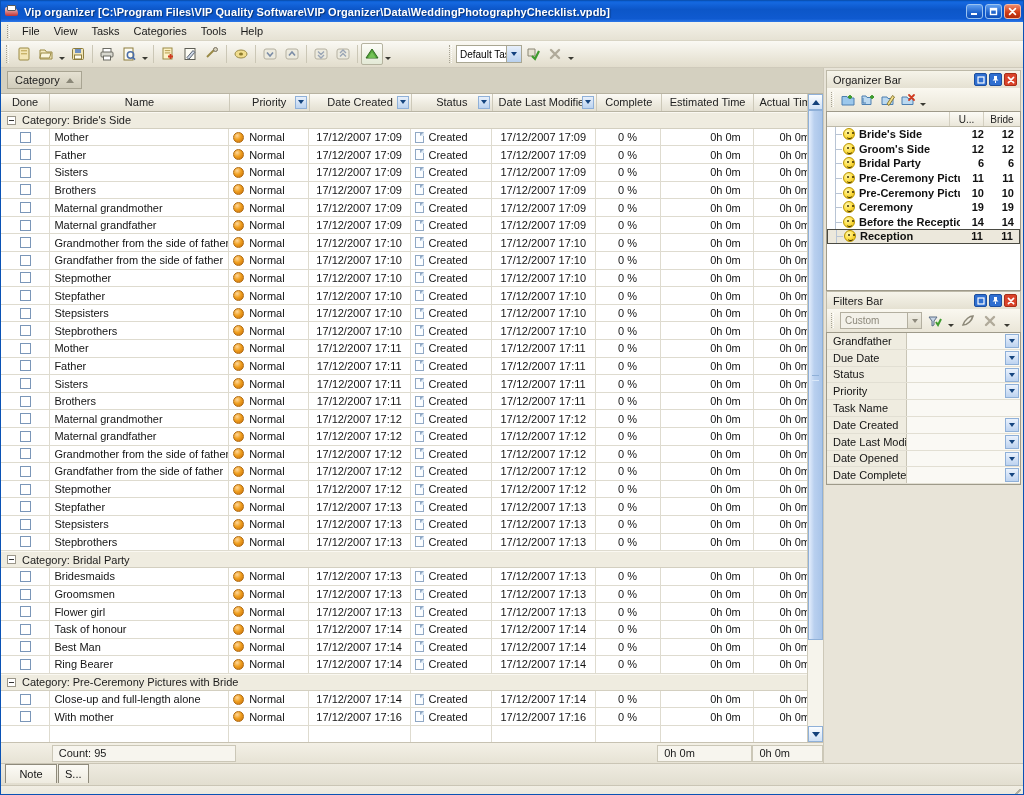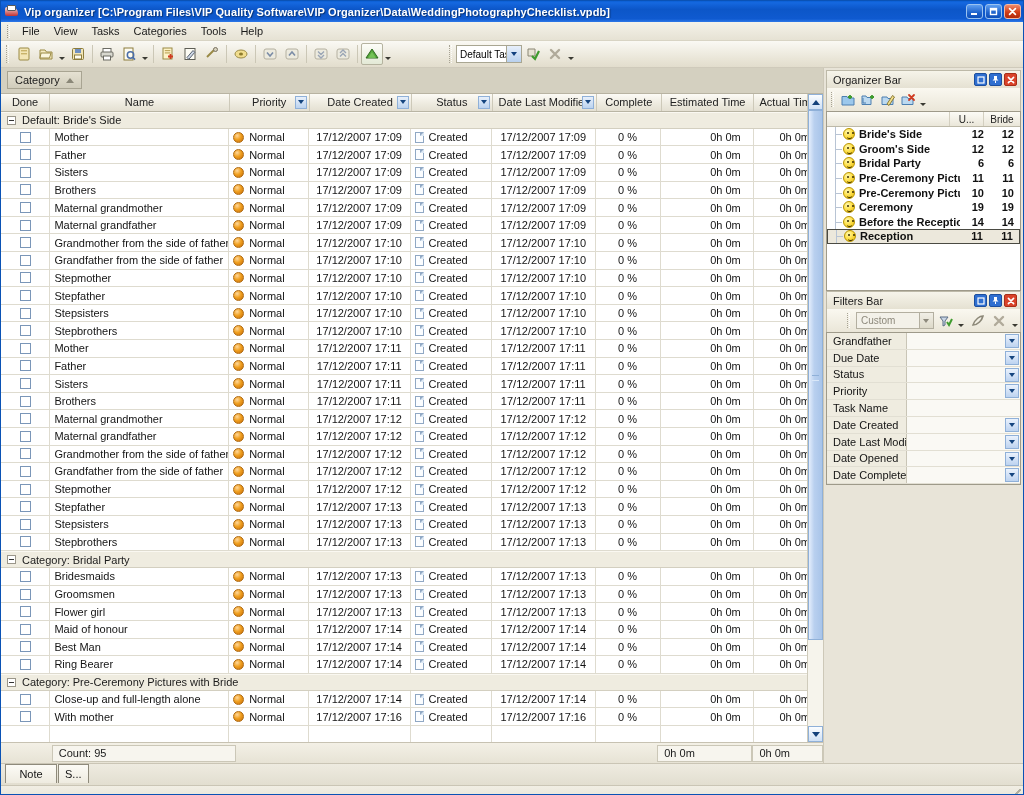--- a/index.html
+++ b/index.html
@@ -369,21 +369,21 @@
     content:""; position:absolute; left:3px; top:6.5px; width:5px;height:2.5px;
     border-bottom:1.5px solid #3a2c00; border-radius:0 0 4px 4px;
   }
   .cat-name { flex:1 1 auto; white-space:nowrap; overflow:hidden; }
   .cat-num { width:30px; text-align:right; padding-right:6px; flex:0 0 auto; }
 
   .filters-combo-row{
     height:23px;
     background: linear-gradient(to bottom,#faf8f0,#eae6d8);
     border:1px solid #bdb9a8; border-top:none; border-bottom:none;
-    display:flex; align-items:center; padding-left:20px; gap:2px;
+    display:flex; align-items:center; padding-left:4px; gap:2px;
   }
   .fcombo {
     width: 82px; height:17px; border:1px solid #b3afa0;
     background:#f3f1e9; display:flex; align-items:center;
     font-size:10px; color:#8d897c; padding-left:4px; position:relative;
   }
   .fcombo .cb-arrow{
     position:absolute;right:0;top:0;width:14px;height:15px;
     background: linear-gradient(to bottom,#f1efe6,#ddd9c9);
     border-left:1px solid #b3afa0; display:flex;align-items:center;justify-content:center;
@@ -671,21 +671,21 @@
           <div class="hdr-cell" style="width: 74px;">
             <span>Actual Time</span>
           </div>
         </div>
 
       <div class="rows-viewport" id="rows-viewport">
           <div class="cat-row">
             <span class="expander">
               <span></span>
             </span>
-            <span>Default: Bride's Side</span>
+            <span>Category: Bride's Side</span>
           </div>
           <div class="task-row">
             <div class="cell c-center" style="width: 53px;">
               <span class="chk"></span>
             </div>
             <div class="cell" style="width: 194px;">
               <span>Mother</span>
             </div>
             <div class="cell" style="width: 86px;">
               <span class="prio-dot"></span>
@@ -1521,21 +1521,21 @@
             </div>
             <div class="cell c-right" style="width: 74px;">
               <span>0h 0m</span>
             </div>
           </div>
           <div class="task-row">
             <div class="cell c-center" style="width: 53px;">
               <span class="chk"></span>
             </div>
             <div class="cell" style="width: 194px;">
-              <span>Maid of honour</span>
+              <span>Task of honour</span>
             </div>
             <div class="cell" style="width: 86px;">
               <span class="prio-dot"></span>
               <span>Normal</span>
             </div>
             <div class="cell c-center" style="width: 110px;">
               <span>17/12/2007 17:14</span>
             </div>
             <div class="cell" style="width: 88px;">
               <span class="status-ico"></span>

